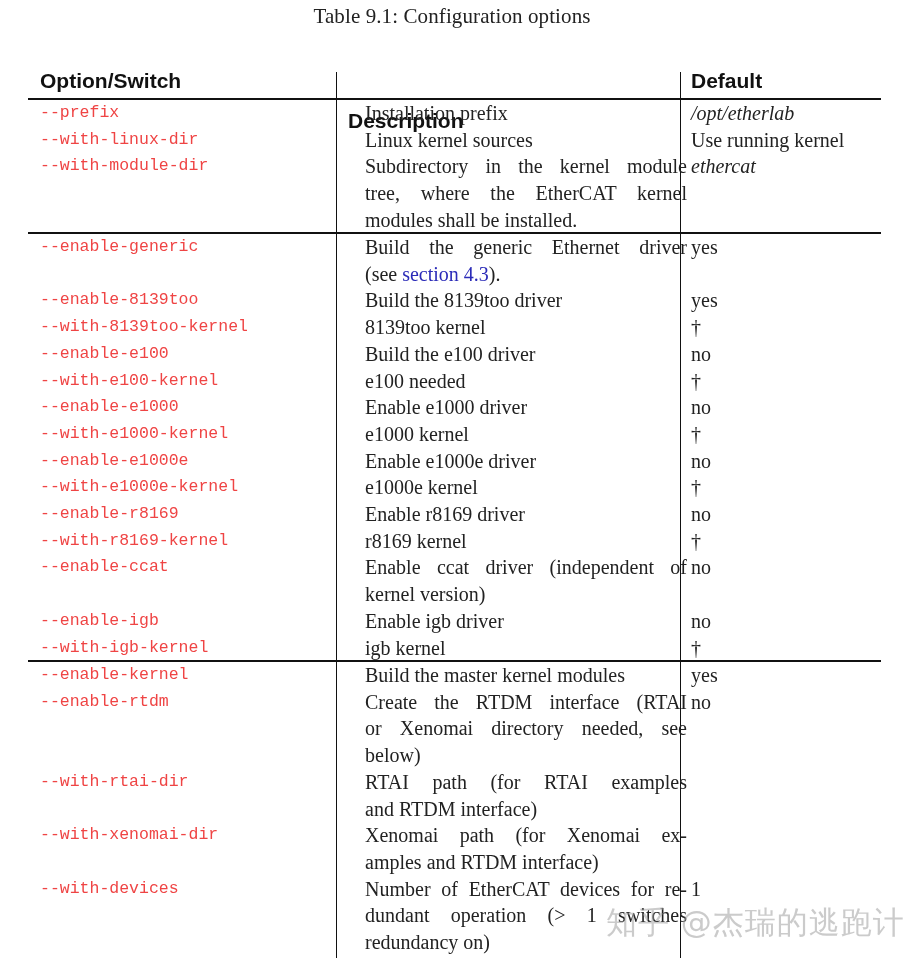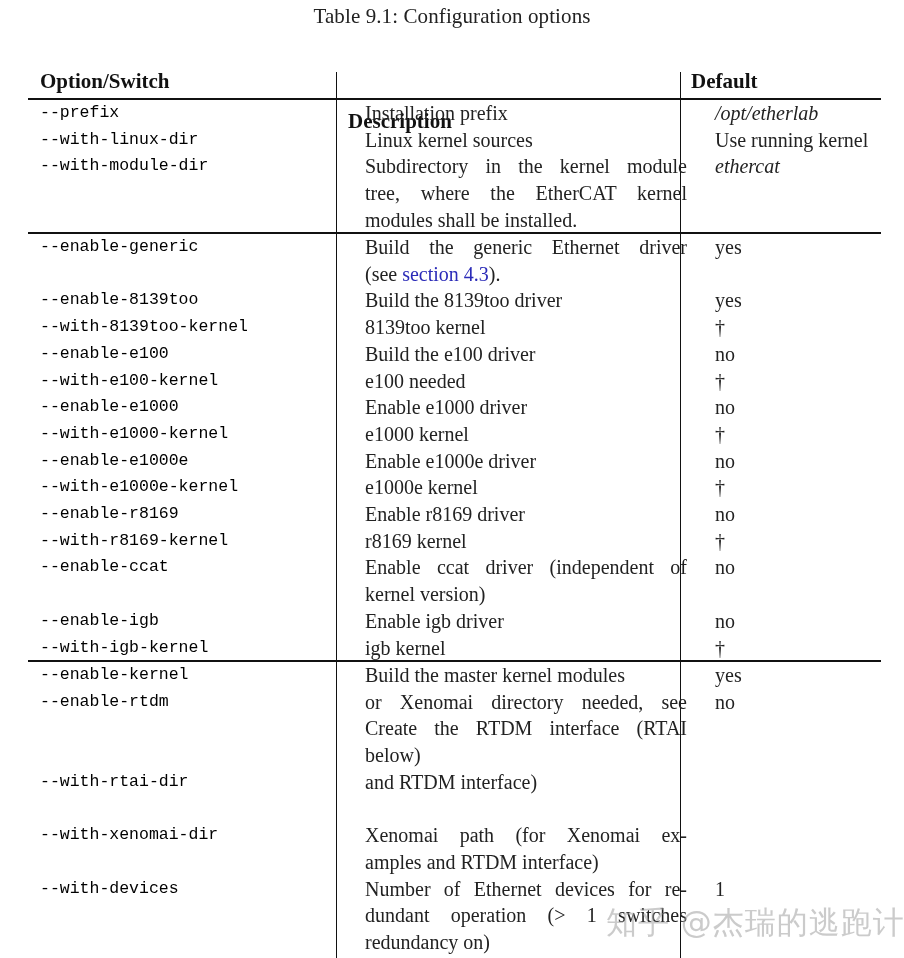--- a/index.html
+++ b/index.html
@@ -40,58 +40,57 @@
     .hline {
       position: absolute;
       left: 0;
       width: 853px;
       height: 1.5px;
       background: #111;
     }
     .head {
       position: absolute;
       top: 3px;
-      font-family: Liberation Serif, serif;
+      font-family: Liberation Sans, sans-serif;
       font-weight: bold;
       font-size: 21px;
       color: #111;
     }
     .row {
       position: absolute;
       left: 0;
       width: 853px;
     }
     .cell {
       position: absolute;
       top: 0;
       line-height: 26.7px;
       font-size: 20px;
     }
     .opt {
       left: 12px;
       font-family: "Liberation Mono", "DejaVu Sans Mono", monospace;
       font-size: 16.5px;
-      color: #000000;
+      color: #ef4444;
     }
     .desc {
       left: 337px;
       width: 322px;
       font-family: "Liberation Serif", "DejaVu Serif", serif;
       font-size: 20px;
       text-align: justify;
       color: #222;
     }
     .desc .l { display: block; white-space: nowrap; text-align-last: justify; }
     .desc .l.last { text-align-last: left; }
     .def {
       left: 663px;
       font-family: "Liberation Serif", "DejaVu Serif", serif;
       font-size: 20px;
       color: #222;
-      margin-left: 24px;
     }
     .def.italic { font-style: italic; }
     .link { color: #2b2bb8; }
     .watermark {
       position: absolute;
       left: 606px;
       top: 902px;
       font-family: "DejaVu Sans", "Liberation Sans", sans-serif;
       font-size: 31px;
       color: rgba(160,160,160,0.55);
@@ -244,45 +243,46 @@
       <div class="row" style="top: 596px;">
         <div class="cell opt">--enable-kernel</div>
         <div class="cell desc">
           <span class="l last">Build the master kernel modules</span>
         </div>
         <div class="cell def">yes</div>
       </div>
       <div class="row" style="top: 622.7px;">
         <div class="cell opt">--enable-rtdm</div>
         <div class="cell desc">
+          <span class="l">Create the RTDM interface (RTAI</span>
           <span class="l">or Xenomai directory needed, see</span>
-          <span class="l">Create the RTDM interface (RTAI</span>
           <span class="l last">below)</span>
         </div>
         <div class="cell def">no</div>
       </div>
       <div class="row" style="top: 702.8px;">
         <div class="cell opt">--with-rtai-dir</div>
         <div class="cell desc">
+          <span class="l">RTAI path (for RTAI examples</span>
           <span class="l last">and RTDM interface)</span>
         </div>
         <div class="cell def"></div>
       </div>
       <div class="row" style="top: 756.2px;">
         <div class="cell opt">--with-xenomai-dir</div>
         <div class="cell desc">
           <span class="l">Xenomai path (for Xenomai ex-</span>
           <span class="l last">amples and RTDM interface)</span>
         </div>
         <div class="cell def"></div>
       </div>
       <div class="row" style="top: 809.6px;">
         <div class="cell opt">--with-devices</div>
         <div class="cell desc">
-          <span class="l">Number of Ethernet devices for re-</span>
+          <span class="l">Number of EtherCAT devices for re-</span>
           <span class="l">dundant operation (&gt; 1 switches</span>
           <span class="l last">redundancy on)</span>
         </div>
         <div class="cell def">1</div>
       </div>
     </div>
 </div>
 
 <div class="watermark">知乎 @杰瑞的逃跑计划</div>
 

